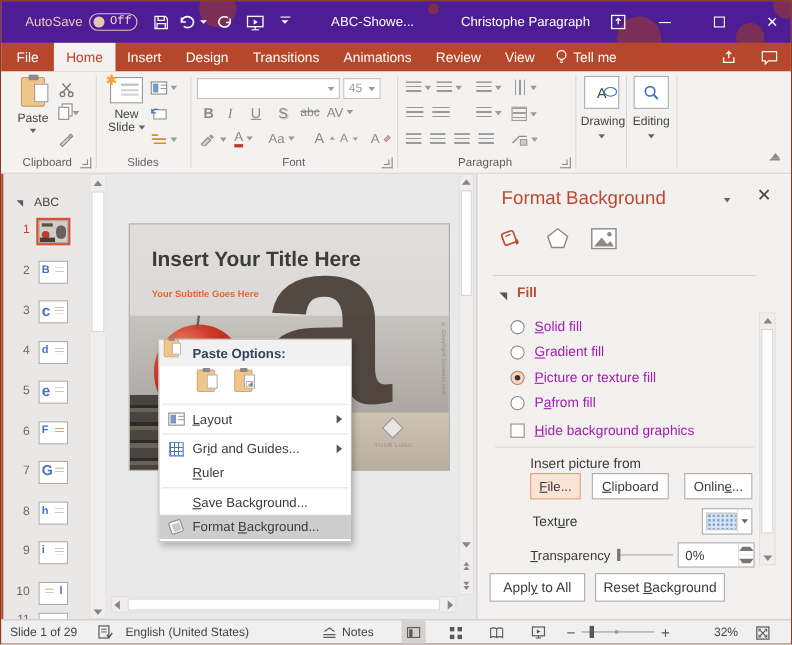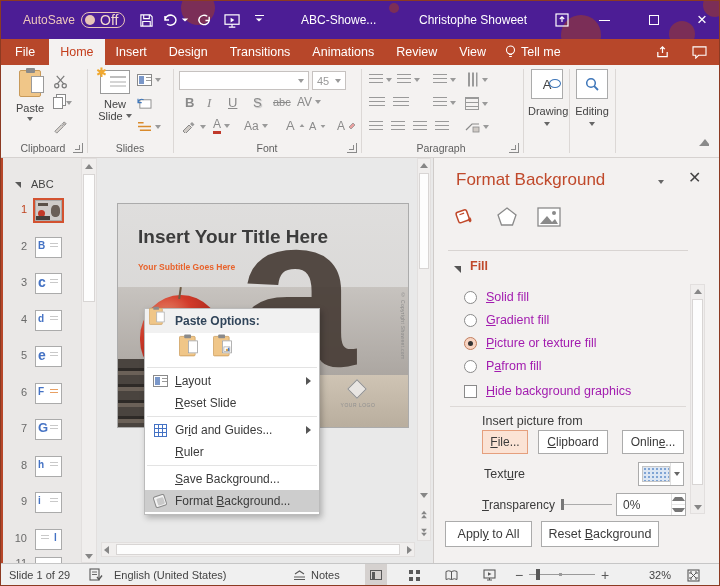--- a/index.html
+++ b/index.html
@@ -8,21 +8,21 @@
   #app { position:relative; width:720px; height:586px; background:#E9E9E9; border:1px solid #8C3A22; overflow:hidden; }
   .abs { position:absolute; }
 
   
   .titlebar { left:0; top:0; width:720px; height:38px; background:#4c1d95; overflow:hidden; }
   .splat { border-radius:50%; background:#A23D24; opacity:.55; }
   .tb-txt { color:#fff; font-size:12px; line-height:38px; white-space:nowrap; }
   .autosave-lbl { left:22px; top:0; color:#EFC9BC; font-size:12px; line-height:38px; }
   .toggle { left:80px; top:11px; width:44px; height:16px; border:1px solid #E8C4B8; border-radius:8px; display:flex; align-items:center; }
   .toggle-knob { width:10px; height:10px; border-radius:50%; background:#E8C4B8; margin-left:3px; }
-  .toggle-lbl { color:#F2D8CE; font-size:14px; margin-left:5px; }
+  .toggle-lbl { color:#F2D8CE; font-size:11px; margin-left:5px;font-family:Liberation Mono, monospace; }
   .qat-btn { top:8px; width:22px; height:22px; display:flex; align-items:center; justify-content:center; }
   .win-btn { top:0; width:30px; height:38px; display:flex; align-items:center; justify-content:center; color:#fff; }
   .chev-sm { width:0; height:0; border-left:4px solid transparent; border-right:4px solid transparent; border-top:4px solid #fff; }
 
   
   .tabsrow { left:0; top:38px; width:720px; height:26px; background:#B7472A; display:flex; align-items:stretch; }
   .tab { color:#fff; font-size:12.5px; padding:0 11px; display:flex; align-items:center; cursor:default; white-space:nowrap; }
   .tab.active { background:#F4F2F1; color:#C43E1C; }
   .tellme { display:flex; align-items:center; color:#fff; font-size:12.5px; padding:0 8px; gap:5px; }
 
@@ -193,21 +193,21 @@
           <path d="M7 5 l4 2.5 -4 2.5 z" fill="#fff"></path>
           <path d="M8.5 12 v3 M5 15 h7" stroke="#fff" stroke-width="1.2"></path>
         </svg>
     </div>
     <div class="abs" style="left:254px;top:14px;width:9px;">
       <div style="border-top:1px solid #fff;margin-bottom:2px;"></div>
       <div class="chev-sm" style="transform:scale(.8)"></div>
     </div>
 
     <span class="abs tb-txt" style="left:300px;">ABC-Showe...</span>
-    <span class="abs tb-txt" style="left:418px;">Christophe Showeet</span>
+    <span class="abs tb-txt" style="left:418px;">Christophe Paragraph</span>
 
     <div class="abs win-btn" style="left:546px;">
       <svg width="14" height="14" viewBox="0 0 14 14">
           <rect x="1" y="1" width="12" height="12" fill="none" stroke="#fff" stroke-width="1.2"></rect>
           <path d="M7 9 v-5 M4.8 6 l2.2 -2.2 2.2 2.2" fill="none" stroke="#fff" stroke-width="1.2"></path>
         </svg>
     </div>
     <div class="abs win-btn" style="left:588px;">
         <div style="width:11px;border-top:1.5px solid #fff;"></div>
       </div>
@@ -556,24 +556,20 @@
         </div>
       </div>
       <div class="cm-sep"></div>
       <div class="cm-item">
         <div class="ic">
             <div class="layout-ic"></div>
           </div>
         <span><span></span><u>L</u><span>ayout</span></span>
         <div class="cm-arrow"></div>
       </div>
-      <div class="cm-item">
-        <div class="ic"></div>
-        <span><span></span><u>R</u><span>eset Slide</span></span>
-      </div>
       <div class="cm-sep"></div>
       <div class="cm-item">
         <div class="ic">
             <div class="grid-ic"></div>
           </div>
         <span><span>Gr</span><u>i</u><span>d and Guides...</span></span>
         <div class="cm-arrow"></div>
       </div>
       <div class="cm-item">
         <div class="ic"></div>

